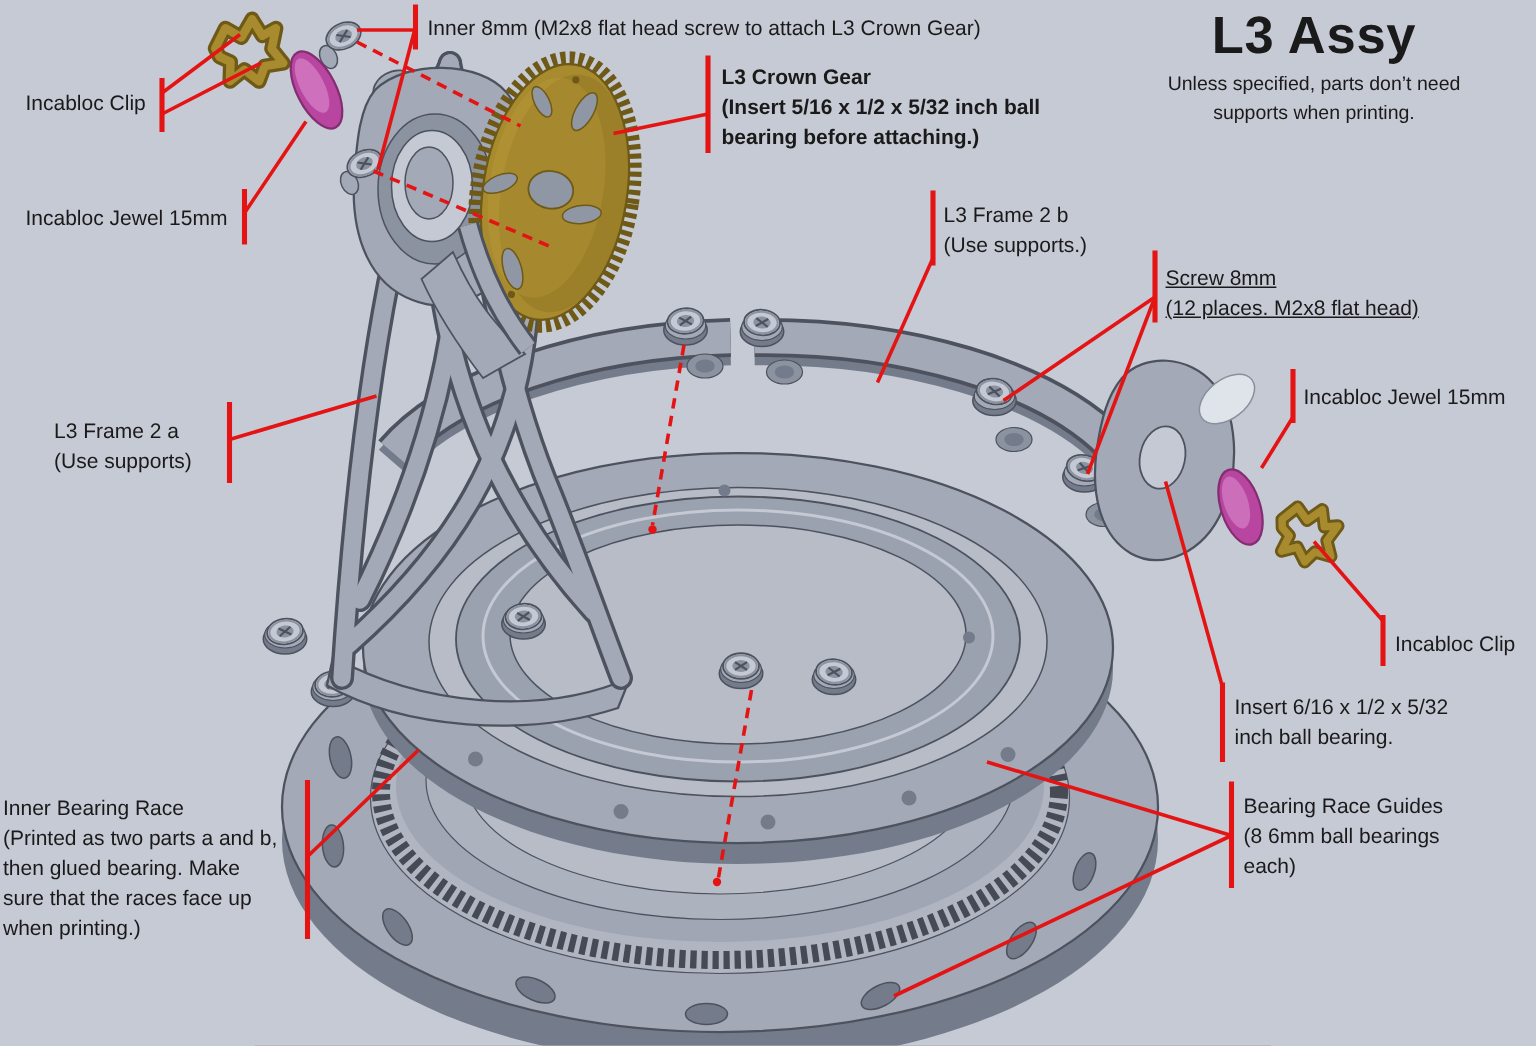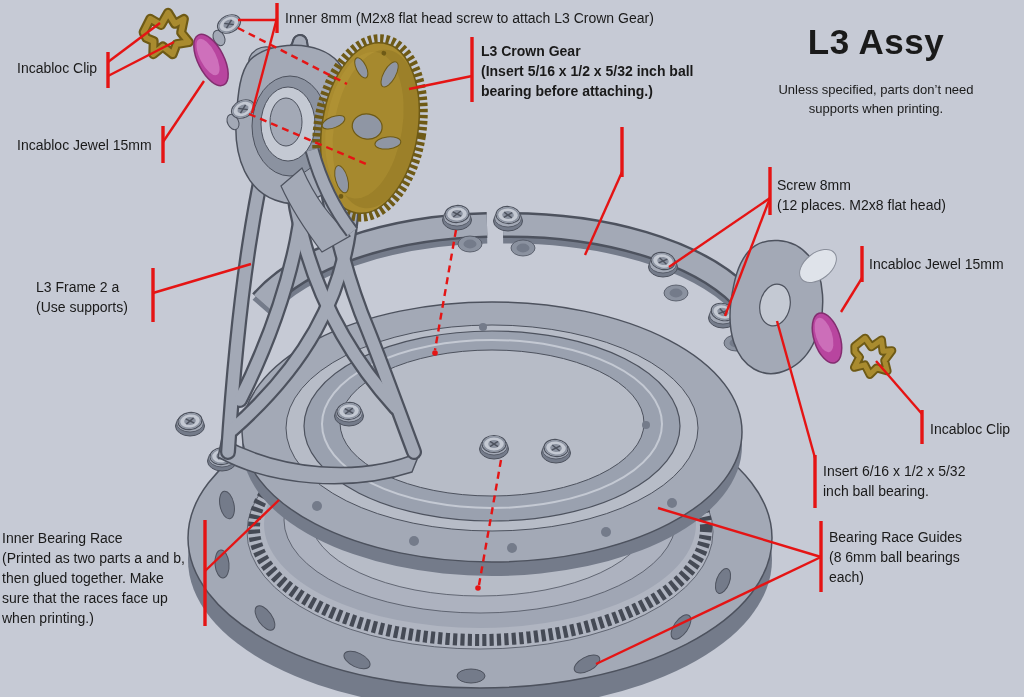--- a/index.html
+++ b/index.html
@@ -9,21 +9,21 @@
     --gold:#a98b2f; --gold_dark:#6e5a16; --gold_light:#c2a23e;
     --jewel:#b8459f; --jewel_dark:#832e70; --jewel_light:#d178bf; --shine:#dfe3ea;
   }
   html,body{margin:0;padding:0;}
   body{font-family:"Liberation Sans","DejaVu Sans",sans-serif;background:#888;}
   .canvas{position:relative;width:1024px;height:697px;background:var(--bg);overflow:hidden;}
   .canvas svg{position:absolute;left:0;top:0;}
   .label{position:absolute;color:var(--text);font-size:14px;line-height:20px;white-space:pre-line;}
   .label.ra{text-align:left;}
   .title-block{position:absolute;left:733px;top:4px;width:286px;text-align:center;color:var(--text);}
-  .title-block h1{margin:18px;font-size:35px;line-height:40px;font-weight:bold;letter-spacing:.5px;}
+  .title-block h1{margin:0;font-size:35px;line-height:40px;font-weight:bold;letter-spacing:.5px;}
   .title-block p{margin:2px 0 0 0;font-size:13px;line-height:19px;white-space:pre-line;}
   .red-line{stroke:var(--red);stroke-width:2.4;fill:none;}
   .red-bar{stroke:var(--red);stroke-width:3.4;fill:none;}
   .red-dash{stroke:var(--red);stroke-width:2.4;stroke-dasharray:7 5;fill:none;}
 </style>
 </head>
 <body>
 
 <div class="canvas">
 
@@ -256,30 +256,32 @@
   <p>Unless specified, parts don’t need
 supports when printing.</p>
 </div>
 
 <div class="label" style="left:285px;top:8px;white-space:nowrap;">Inner 8mm (M2x8 flat head screw to attach L3 Crown Gear)</div>
 <div class="label" style="left:17px;top:58px;">Incabloc Clip</div>
 <div class="label" style="left:17px;top:135px;">Incabloc Jewel 15mm</div>
 <div class="label" style="left:481px;top:41px;font-weight:bold;">L3 Crown Gear
 (Insert 5/16 x 1/2 x 5/32 inch ball
 bearing before attaching.)</div>
-<div class="label" style="left:777px;top:175px;">Screw 8mm
+<div class="label" style="left:629px;top:133px;">L3 Frame 2 b
+(Use supports.)</div>
+<div class="label" style="left:777px;top:175px;text-decoration:underline;">Screw 8mm
 (12 places. M2x8 flat head)</div>
 <div class="label" style="left:869px;top:254px;white-space:nowrap;">Incabloc Jewel 15mm</div>
 <div class="label" style="left:930px;top:419px;white-space:nowrap;">Incabloc Clip</div>
 <div class="label ra" style="left:36px;top:277px;width:110px;">L3 Frame 2 a
 (Use supports)</div>
 <div class="label" style="left:823px;top:461px;">Insert 6/16 x 1/2 x 5/32
 inch ball bearing.</div>
 <div class="label" style="left:829px;top:527px;">Bearing Race Guides
 (8 6mm ball bearings
 each)</div>
 <div class="label ra" style="left:2px;top:528px;width:196px;">Inner Bearing Race
 (Printed as two parts a and b,
-then glued together. Make
+then glued bearing. Make
 sure that the races face up
 when printing.)</div>
 
 </div>
 
 </body></html>

